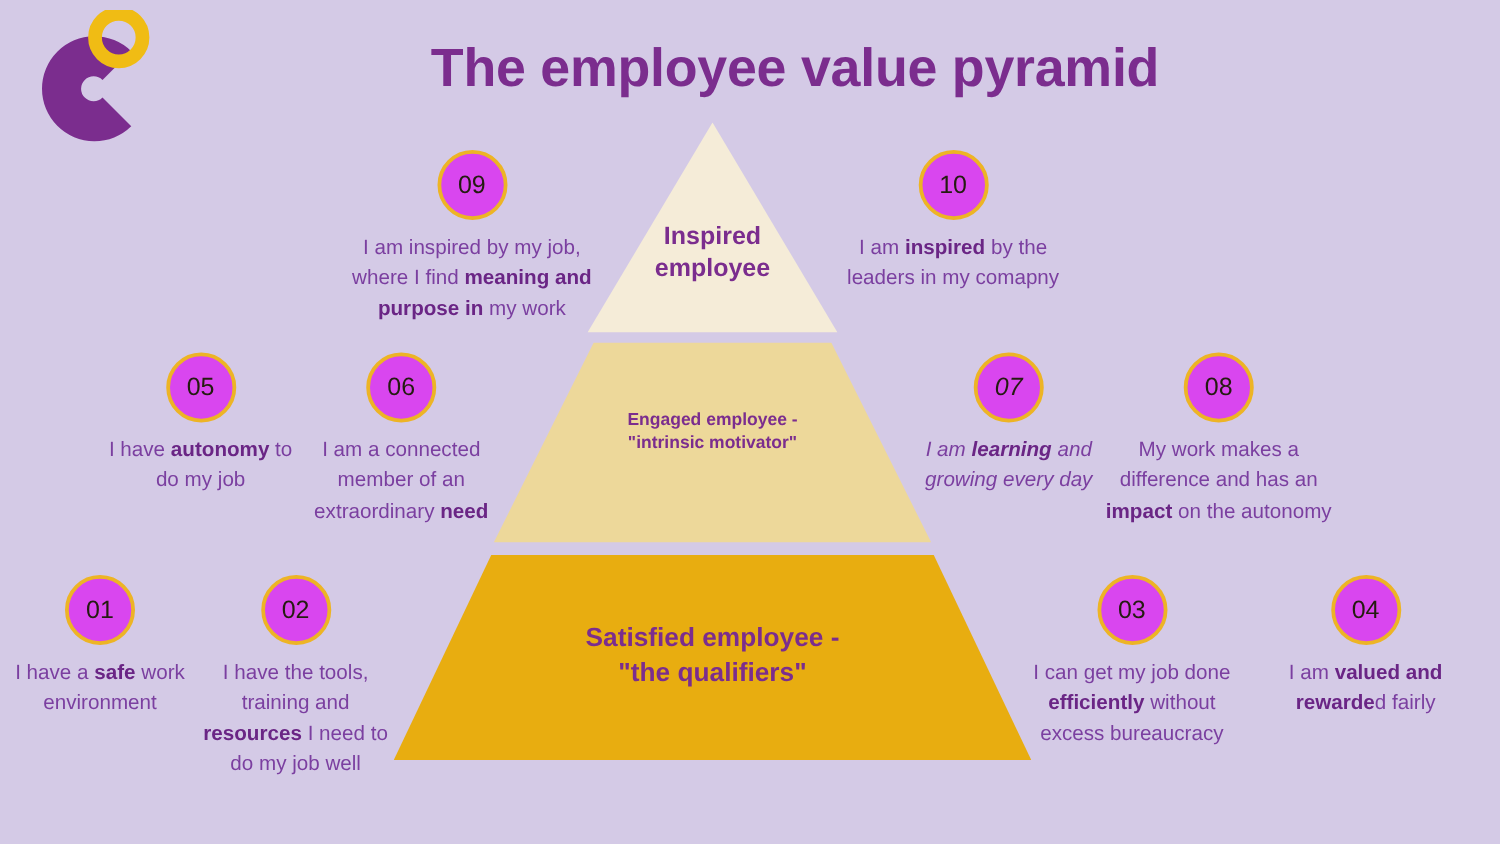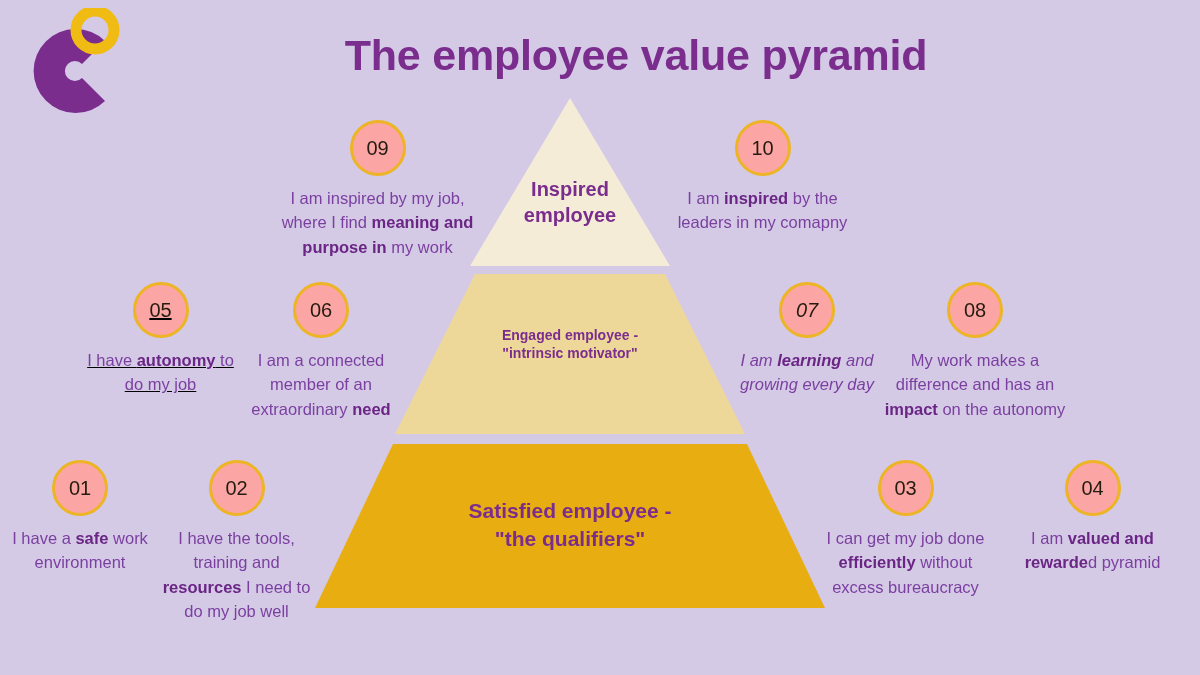--- a/index.html
+++ b/index.html
@@ -71,21 +71,21 @@
 
   
   .item {
     position: absolute;
     text-align: center;
   }
   .badge {
     width: 56px;
     height: 56px;
     border-radius: 50%;
-    background: #fca5a5;
+    background: #d946ef;
     border: 3px solid #edb425;
     box-sizing: border-box;
     margin: 0 auto 10px auto;
     display: flex;
     align-items: center;
     justify-content: center;
     font-size: 20px;
     color: #241c10;
     font-family: "Liberation Sans", sans-serif;
   }
@@ -96,21 +96,21 @@
   }
   .item-text b {
     color: #6a2585;
     font-weight: bold;
   }
 
   
   #item-09 { left: 275px; top: 120px;  width: 205px; }
   #item-10 { left: 665px; top: 120px;  width: 195px; text-align: center; }
   
-  #item-05 { left: 83px;  top: 282px;  width: 155px; text-decoration: underline; }
+  #item-05 { left: 83px;  top: 282px;  width: 155px; }
   #item-06 { left: 240px; top: 282px;  width: 162px; }
   #item-07 { left: 728px; top: 282px;  width: 158px; font-style: italic; }
   #item-08 { left: 880px; top: 282px;  width: 190px; }
   
   #item-01 { left: 0px;    top: 460px; width: 160px; }
   #item-02 { left: 158px;  top: 460px; width: 157px; }
   #item-03 { left: 823px;  top: 460px; width: 165px; }
   #item-04 { left: 1000px; top: 460px; width: 185px; }
 </style>
 </head>
@@ -164,21 +164,21 @@
   <div class="item" id="item-02">
     <div class="badge">02</div>
     <div class="item-text"><span>I have the tools, training and </span><b>resources</b><span> I need to do my job well</span></div>
   </div>
   <div class="item" id="item-03">
     <div class="badge">03</div>
     <div class="item-text"><span>I can get my job done </span><b>efficiently</b><span> without excess bureaucracy</span></div>
   </div>
   <div class="item" id="item-04">
     <div class="badge">04</div>
-    <div class="item-text"><span>I am </span><b>valued and rewarde</b><span>d pyramid</span></div>
+    <div class="item-text"><span>I am </span><b>valued and rewarde</b><span>d fairly</span></div>
   </div>
   <div class="item" id="item-05">
     <div class="badge">05</div>
     <div class="item-text"><span>I have </span><b>autonomy</b><span> to do my job</span></div>
   </div>
   <div class="item" id="item-06">
     <div class="badge">06</div>
     <div class="item-text"><span>I am a connected member of an extraordinary </span><b>need</b></div>
   </div>
   <div class="item" id="item-07">

